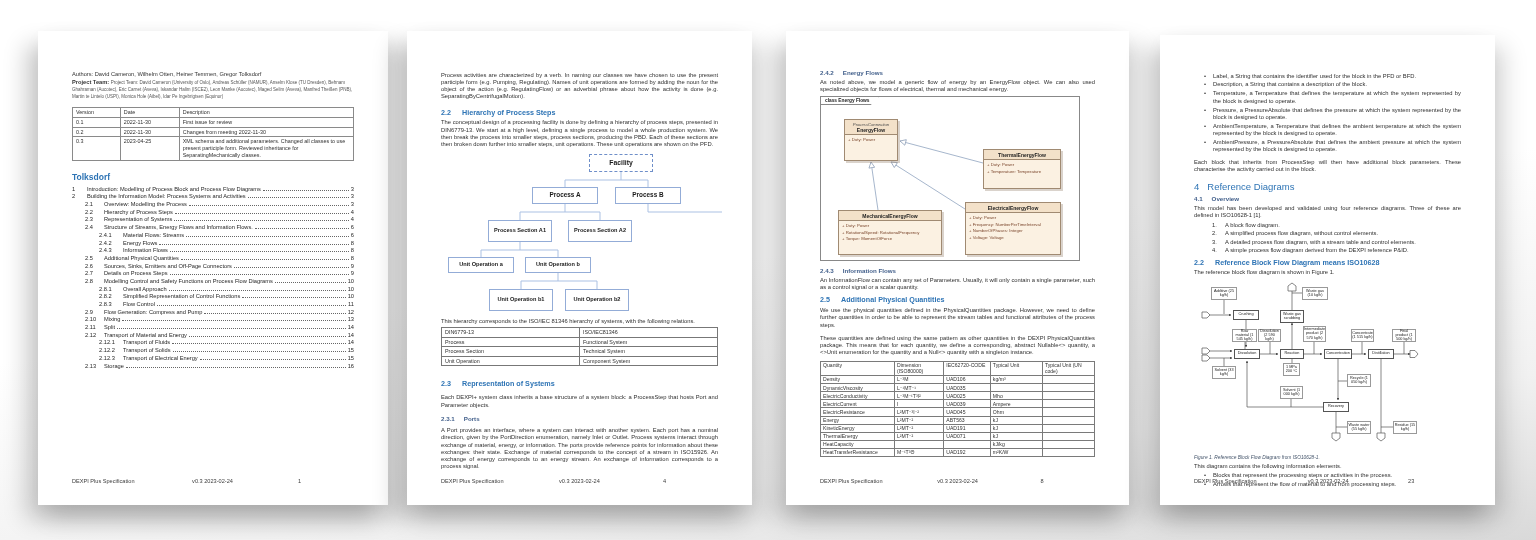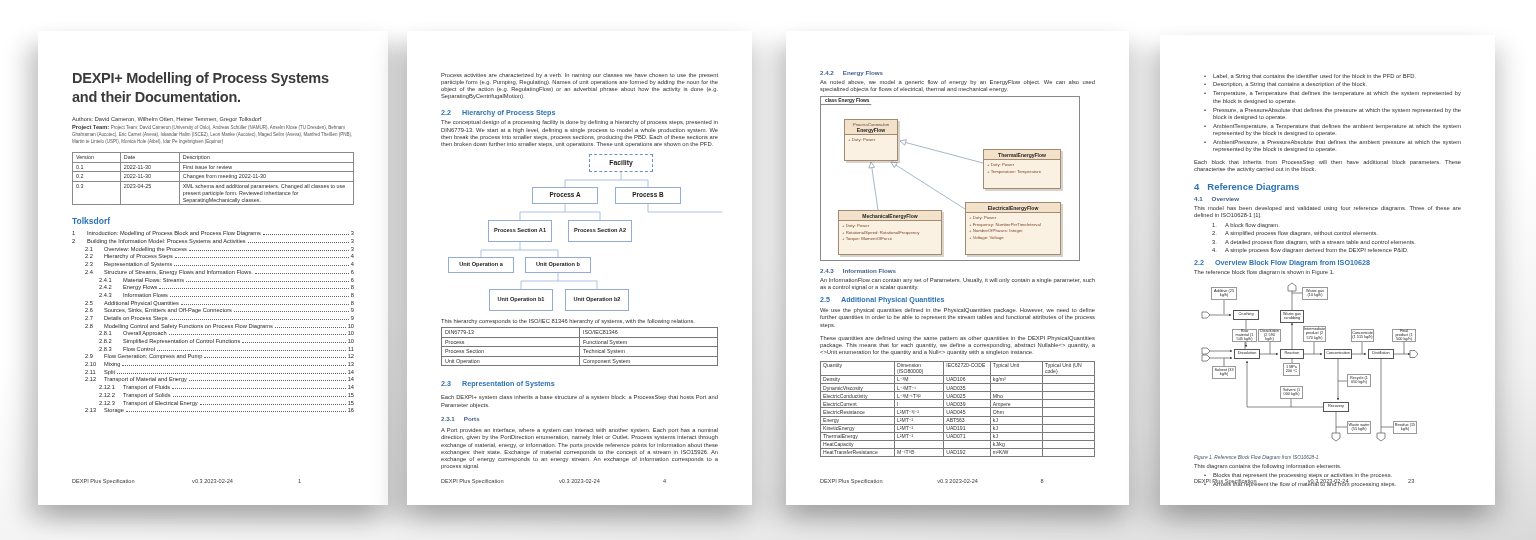--- a/index.html
+++ b/index.html
@@ -21,21 +21,21 @@
   .vtable th:nth-child(1),.vtable td:nth-child(1){width:17%}
   .vtable th:nth-child(2),.vtable td:nth-child(2){width:21%}
   .contents-h{font-size:8.5px;color:#2E74B5;font-weight:600;margin:11px 0 4px}
   .toc-row{display:flex;align-items:baseline;margin:1.7px 0;font-size:5.7px;color:#262626}
   .toc-n{flex:0 0 15px}
   .toc-row[data-lvl="1"] .toc-n{margin-left:13px;flex-basis:19px}
   .toc-row[data-lvl="2"] .toc-n{margin-left:27px;flex-basis:24px}
   .toc-t{white-space:nowrap}
   .toc-leader{flex:1;border-bottom:1px dotted #666;margin:0 2px 1px;align-self:flex-end}
   .toc-p{flex:0 0 auto}
-  .h1x{font-size:9.5px;color:#2E74B5;font-weight:700;margin:8px 0 3px}
+  .h1x{font-size:9.5px;color:#2E74B5;font-weight:400;margin:8px 0 3px}
   .h2x{font-size:7.2px;color:#2E74B5;font-weight:600;margin:7px 0 2px}
   .h3x{font-size:6.2px;color:#44618C;font-weight:600;margin:6px 0 2px}
   .h1x .hnum{margin-right:8px}.h2x .hnum{margin-right:11px}.h3x .hnum{margin-right:9px}
   .footer{position:absolute;bottom:21px;left:34px;right:30px;display:flex;font-size:5.6px;color:#3d3d3d}
   .f-left{flex:0 0 42%}.f-mid{flex:0 0 37%}.f-right{flex:1}
   
   .tree{position:relative;width:282px;height:160px;margin:5px auto 3px}
   .tnode{position:absolute;background:#fff;border:1px solid #93acd7;color:#1a1a1a;font-weight:bold;
     font-size:5.6px;line-height:1.15;display:flex;align-items:center;justify-content:center;text-align:center;padding:1px;box-sizing:border-box}
   .tnode.facility{border:1.2px dashed #6f8fc9;font-size:6.8px}
@@ -75,21 +75,20 @@
     text-align:center;font-size:3.8px;line-height:1.12;color:#222;padding:.5px}
   .bblock{border:1px solid #555}
   .blabel{border:1px solid #999}
   .figcap{font-style:italic;font-size:4.8px;color:#44546A;margin:4px 0 3px}
 </style>
 </head>
 <body>
 
 <div class="page" id="page1">
   <div class="pc">
-    <div class="doc-title">DEXPI+ Modelling of Process Systems and their Documentation.</div>
     <div class="byline">Authors: David Cameron, Wilhelm Otten, Heiner Temmen, Gregor Tolksdorf</div>
     <div class="byline"><span class="lbl">Project Team:</span> <span class="team-small">Project Team: David Cameron (University of Oslo), Andreas Schüller (NAMUR), Anselm Klose (TU Dresden), Behnam Ghahraman (Aucotec), Eric Carnet (Aveva), Iskandar Halim (ISCE2), Leon Manke (Aucotec), Maged Selim (Aveva), Manfred Theißen (PNB), Martin te Lintelo (USPI), Monica Hole (Aibel), Idar Pe Ingebrigtsen (Equinor)</span></div>
 
     <table class="vtable">
       <thead>
         <tr>
           <th>Version</th>
           <th>Date</th>
           <th>Description</th>
         </tr>
@@ -576,21 +575,21 @@
         <div class="li-n">
           <span class="n">3.</span>
           <span class="t">A detailed process flow diagram, with a stream table and control elements.</span>
         </div>
 
         <div class="li-n">
           <span class="n">4.</span>
           <span class="t">A simple process flow diagram derived from the DEXPI reference P&amp;ID.</span>
         </div>
       </div>
-    <div class="h2x" style="margin-top:3px"><span class="hnum">2.2</span><span>Overview Block Flow Diagram from ISO10628</span></div>
+    <div class="h2x" style="margin-top:3px"><span class="hnum">2.2</span><span>Reference Block Flow Diagram means ISO10628</span></div>
     <p>The reference block flow diagram is shown in Figure 1.</p>
 
     <div class="bfd">
       <svg width="250" height="170">
         <defs>
           <marker id="ah" viewBox="0 0 4 4" refX="3.5" refY="2" markerWidth="3.5" markerHeight="3.5" orient="auto">
             <path d="M0,0 L4,2 L0,4 Z" fill="#444"></path>
           </marker>
         </defs>
         <g stroke="#555" stroke-width="0.7" fill="none">

